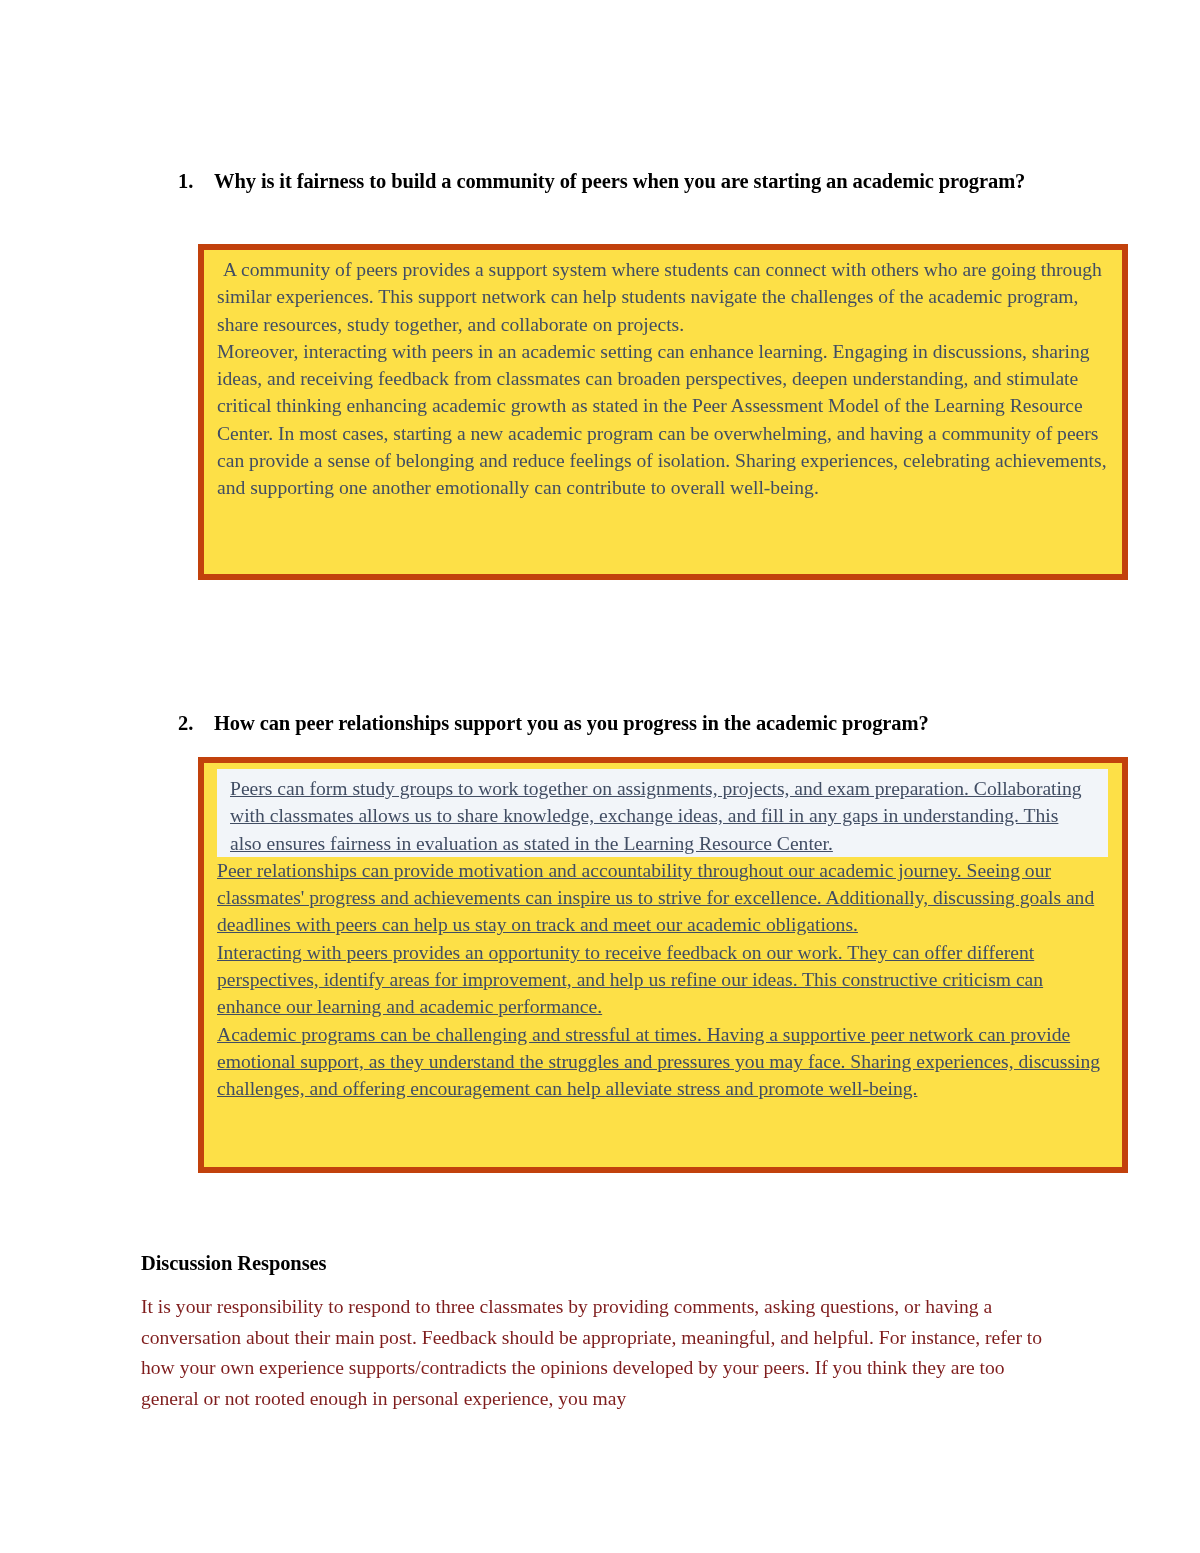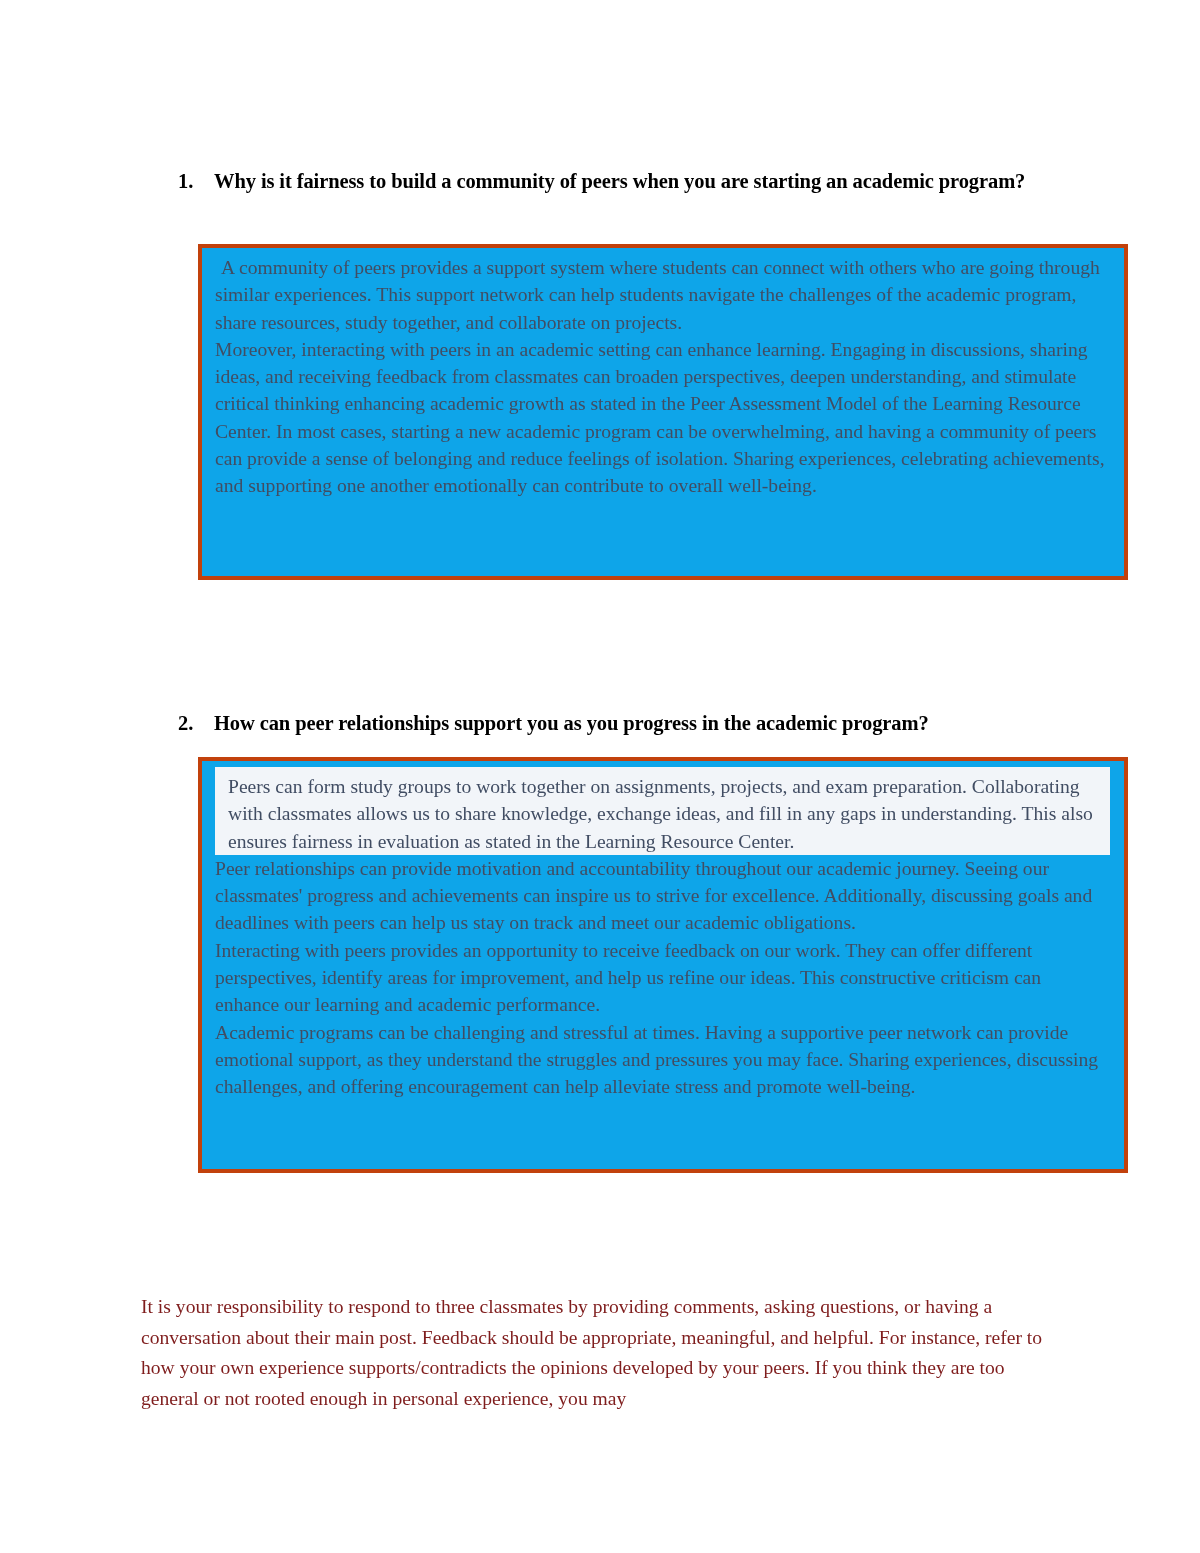--- a/index.html
+++ b/index.html
@@ -37,22 +37,22 @@
     padding-left: 38px;
     box-sizing: content-box;
   }
   .q-text {
     flex: 1;
   }
 
   
   .answer-box {
     position: absolute;
-    border: 4px solid #c2410c;
-    background: #0ea5e9;
+    border: 6px solid #c2410c;
+    background: #fde047;
     box-sizing: border-box;
     color: #414d63;
     font-size: 19.6px;
     line-height: 27.3px;
     padding: 6px 14px 7px 13px;
   }
   .answer-box p {
     margin: 0;
     text-indent: 0;
   }
@@ -98,25 +98,26 @@
   <div class="answer-box" style="left:198px; top:244px; width:930px; height:336px;">
     <p class="lead">A community of peers provides a support system where students can connect with others who are going through similar experiences. This support network can help students navigate the challenges of the academic program, share resources, study together, and collaborate on projects.</p>
     <p>Moreover, interacting with peers in an academic setting can enhance learning. Engaging in discussions, sharing ideas, and receiving feedback from classmates can broaden perspectives, deepen understanding, and stimulate critical thinking enhancing academic growth as stated in the Peer Assessment Model of the Learning Resource Center. In most cases, starting a new academic program can be overwhelming, and having a community of peers can provide a sense of belonging and reduce feelings of isolation. Sharing experiences, celebrating achievements, and supporting one another emotionally can contribute to overall well-being.</p>
   </div>
 
   <div class="q-item" style="position:absolute; left:140px; top:710px; width:900px;">
     <span class="q-num">2.</span>
     <span class="q-text">How can peer relationships support you as you progress in the academic program?</span>
   </div>
 
-  <div class="answer-box" style="left:198px; top:757px; width:930px; height:416px;">
+  <div class="answer-box" style="left:198px; top:757px; width:930px; height:416px;text-decoration:underline;">
     <p class="tint-strong">Peers can form study groups to work together on assignments, projects, and exam preparation. Collaborating with classmates allows us to share knowledge, exchange ideas, and fill in any gaps in understanding. This also ensures fairness in evaluation as stated in the Learning Resource Center.</p>
     <p>Peer relationships can provide motivation and accountability throughout our academic journey. Seeing our classmates' progress and achievements can inspire us to strive for excellence. Additionally, discussing goals and deadlines with peers can help us stay on track and meet our academic obligations.</p>
     <p>Interacting with peers provides an opportunity to receive feedback on our work. They can offer different perspectives, identify areas for improvement, and help us refine our ideas. This constructive criticism can enhance our learning and academic performance.</p>
     <p>Academic programs can be challenging and stressful at times. Having a supportive peer network can provide emotional support, as they understand the struggles and pressures you may face. Sharing experiences, discussing challenges, and offering encouragement can help alleviate stress and promote well-being.</p>
   </div>
 
+  <div class="section-heading" style="left:141px; top:1250px; width:700px;">Discussion Responses</div>
 
   <div class="body-para" style="left:141px; top:1292px; width:920px;">
     <p>It is your responsibility to respond to three classmates by providing comments, asking questions, or having a conversation about their main post. Feedback should be appropriate, meaningful, and helpful. For instance, refer to how your own experience supports/contradicts the opinions developed by your peers. If you think they are too general or not rooted enough in personal experience, you may</p>
   </div>
 
 </div>
 
 </body></html>

